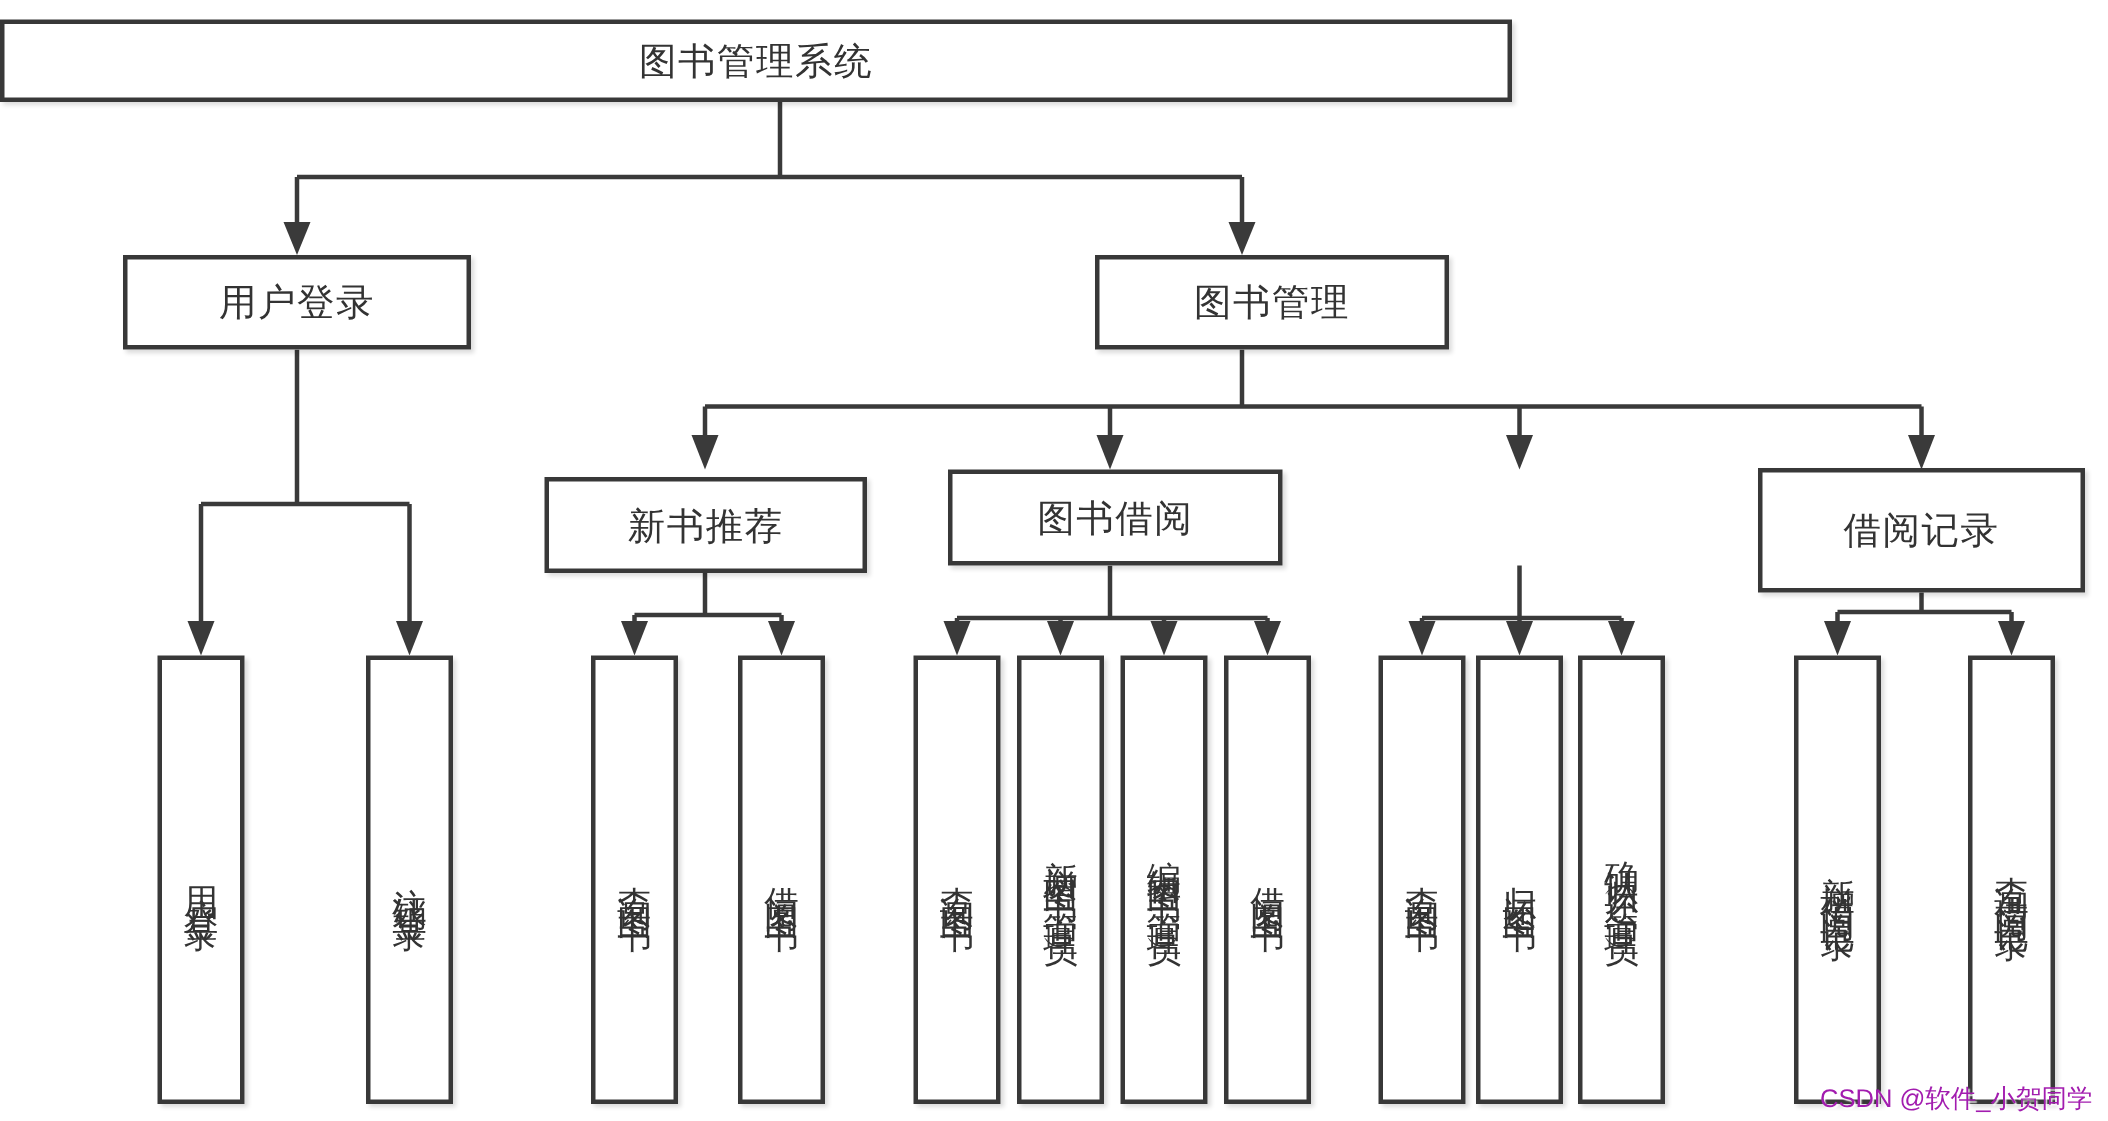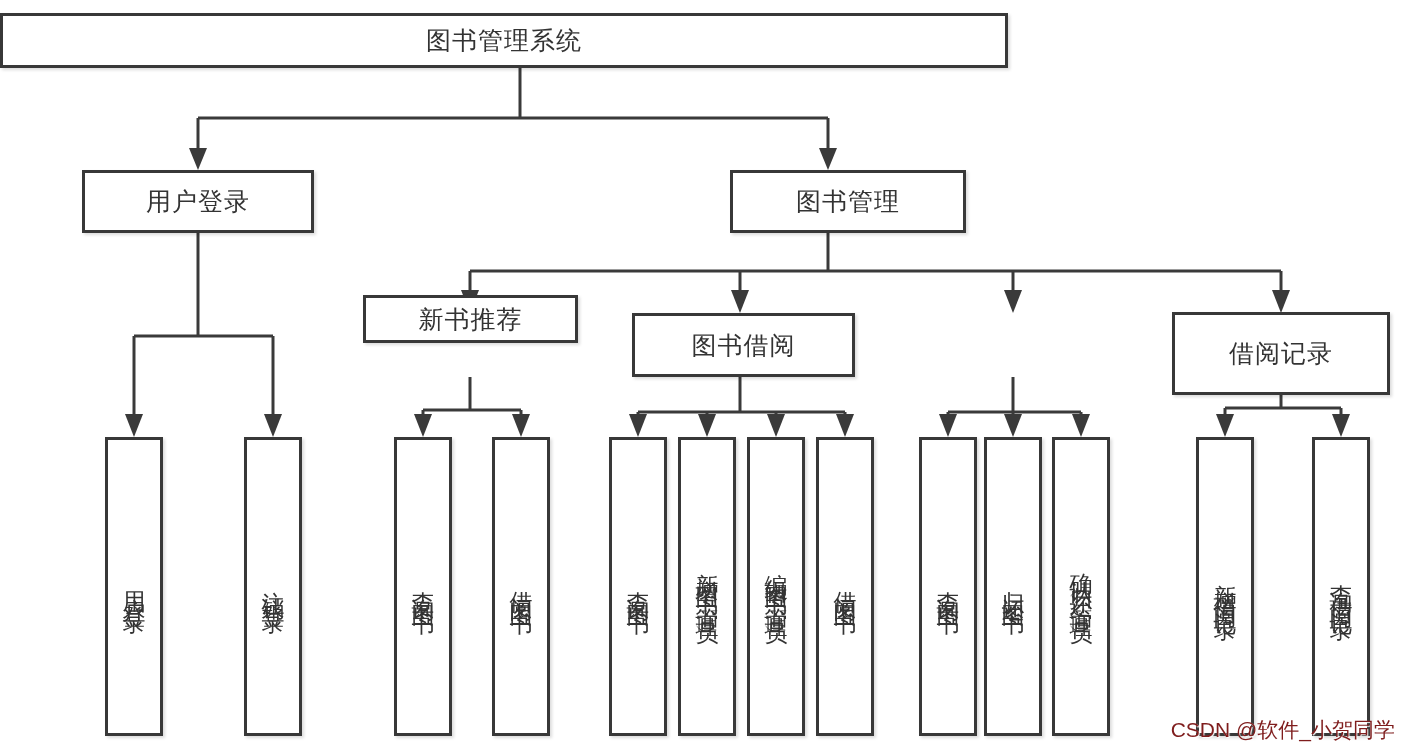--- a/index.html
+++ b/index.html
@@ -51,22 +51,22 @@
     text-orientation: mixed;
     font-size: 23px;
     letter-spacing: 7px;
     line-height: 1;
     white-space: nowrap;
   }
   #watermark {
     position: absolute;
     right: 10px;
     bottom: 3px;
-    font-size: 21px;
-    color: #7f1d1d;
+    font-size: 17px;
+    color: #a21caf;
     text-shadow: 1px 1px 1px #ffffff;
     white-space: nowrap;
   }
 </style>
 </head>
 <body>
 
 <div id="canvas">
 
   <svg id="connectors" viewBox="0 0 1405 747" xmlns="http://www.w3.org/2000/svg">
@@ -142,21 +142,21 @@
     <span class="label">图书管理系统</span>
   </div>
 
   <div class="node hbox" style="left:82px; top:170px; width:232px; height:63px;">
     <span class="label">用户登录</span>
   </div>
   <div class="node hbox" style="left:730px; top:170px; width:236px; height:63px;">
     <span class="label">图书管理</span>
   </div>
 
-  <div class="node hbox" style="left:363px; top:295px; width:215px; height:48px;">
+  <div class="node hbox" style="left:363px; top:318px; width:215px; height:64px;">
     <span class="label">新书推荐</span>
   </div>
   <div class="node hbox" style="left:632px; top:313px; width:223px; height:64px;">
     <span class="label">图书借阅</span>
   </div>
   <div class="node hbox" style="left:1172px; top:312px; width:218px; height:83px;">
     <span class="label">借阅记录</span>
   </div>
 
   <div class="node vbox" style="left:105px; top:437px; width:58px; height:299px;">

